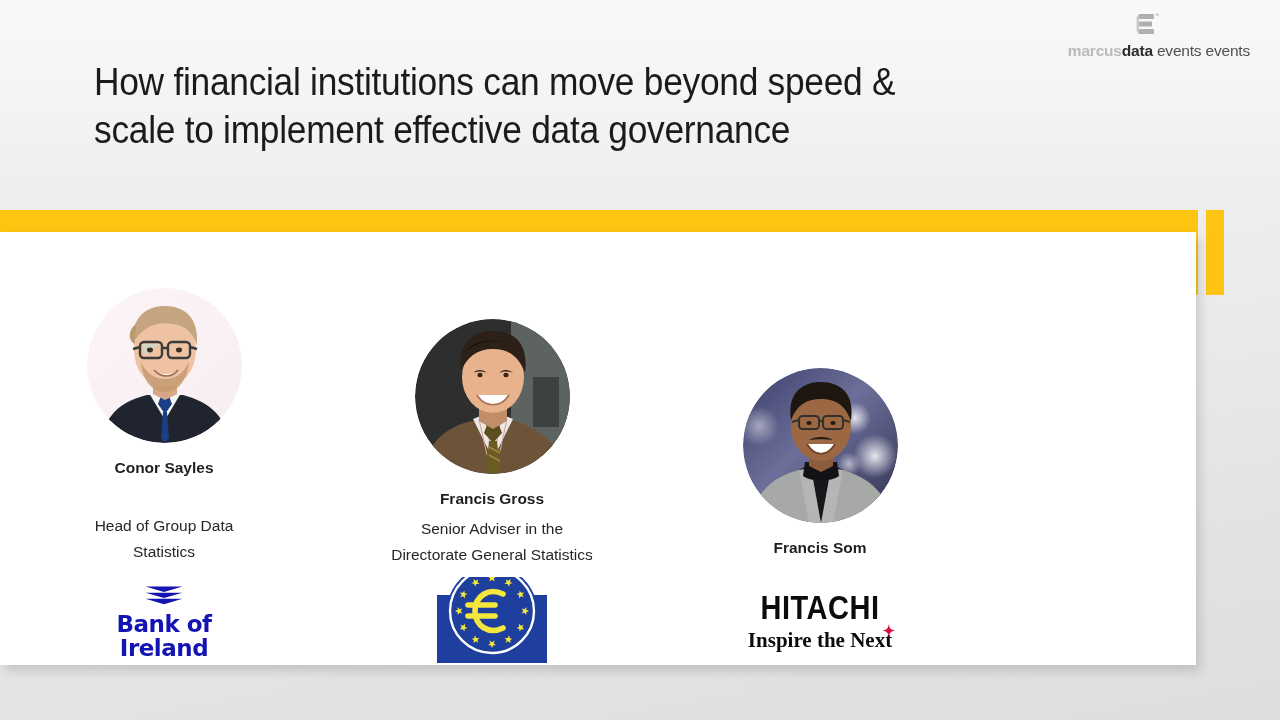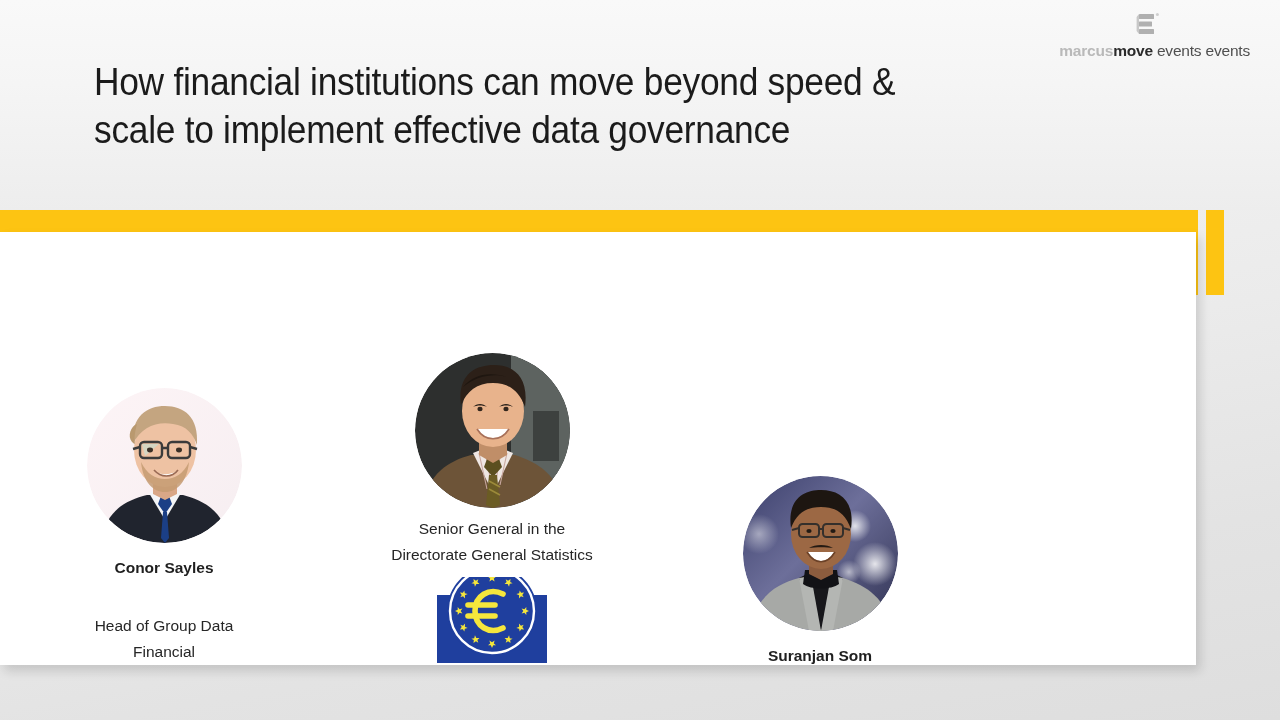--- a/index.html
+++ b/index.html
@@ -208,21 +208,21 @@
         <g fill="#b0b0b0">
           <rect x="3" y="2" width="15" height="5" rx="0.6"></rect>
           <rect x="3" y="9.5" width="13" height="5" rx="0.6"></rect>
           <rect x="3" y="17" width="15" height="5" rx="0.6"></rect>
           <path d="M3 2 L0.6 5 L0.6 19 L3 22 Z" fill="#c8c8c8"></path>
         </g>
         <circle cx="21.4" cy="2.6" r="1.5" fill="#cfcfcf"></circle>
       </svg>
     </div>
     <div class="brand-text">
-      <span class="mk-marcus">marcus</span><span class="mk-evans">move</span>
+      <span class="mk-marcus">marcus</span><span class="mk-evans">data</span>
       <span class="mk-online">events events</span>
     </div>
   </div>
 
   <h1 class="title">
     <span>How financial institutions can move beyond speed &amp;</span><br>
     <span>scale to implement effective data governance</span>
   </h1>
 
   <div class="yellow-h"></div>
@@ -277,21 +277,34 @@
             <ellipse cx="92" cy="62" rx="3" ry="2.4" fill="#3a3027"></ellipse>
 
             <path d="M68 84 C74 89 84 89 90 83 C84 87 74 87 68 84 Z" fill="#ffffff"></path>
             <path d="M67 82 C74 90 85 90 91 82" stroke="#9a6a54" stroke-width="1.6" fill="none"></path>
           </g>
         </svg>
       </div>
       <div class="s-name">Conor Sayles</div>
       <div class="s-role">
         <span>Head of Group Data</span><br>
-        <span>Financial</span>
+        <span>Statistics</span>
+      </div>
+      <div class="s-logo">
+        <div class="boi">
+          <svg viewBox="0 0 60 30" width="46" height="23" style="display:block;margin:0 auto 4px;">
+            <g fill="#1414b4">
+              <path d="M6 2 L30 2 L54 2 L30 9 Z"></path>
+              <path d="M6 10 L30 10 L54 10 L30 17 Z"></path>
+              <path d="M6 18 L30 18 L54 18 L30 25 Z"></path>
+            </g>
+          </svg>
+          <div class="boi-text">Bank of</div>
+          <div class="boi-text">Ireland</div>
+        </div>
       </div>
     </div>
 
     <div class="speaker s2">
       <div class="avatar">
         <svg viewBox="0 0 155 155" width="155" height="155">
           <defs>
             <clipPath id="c2">
                 <circle cx="77.5" cy="77.5" r="77.5"></circle>
               </clipPath>
@@ -325,22 +338,23 @@
             <path d="M58 54 C62 50 68 50 72 54 C68 52 62 52 58 54 Z" fill="#2a211a"></path>
             <path d="M84 54 C88 50 94 50 98 54 C94 52 88 52 84 54 Z" fill="#2a211a"></path>
             <ellipse cx="65" cy="56" rx="2.6" ry="2.2" fill="#31251c"></ellipse>
             <ellipse cx="91" cy="56" rx="2.6" ry="2.2" fill="#31251c"></ellipse>
 
             <path d="M62 76 C70 88 86 88 94 76 Z" fill="#ffffff"></path>
             <path d="M62 76 C70 89 86 89 94 76" stroke="#a8715a" stroke-width="1.7" fill="none"></path>
           </g>
         </svg>
       </div>
+      <div class="s-name">Francis Gross</div>
       <div class="s-role">
-        <span>Senior General in the</span><br>
+        <span>Senior Adviser in the</span><br>
         <span>Directorate General Statistics</span>
       </div>
       <div class="s-logo">
         <div>
           <svg viewBox="0 0 110 86" width="110" height="86">
             <rect x="0" y="18" width="110" height="68" fill="#1f3f9e"></rect>
             <circle cx="55" cy="34" r="45" fill="#1f3f9e"></circle>
             <circle cx="55" cy="34" r="42" fill="none" stroke="#ffffff" stroke-width="2.4"></circle>
             <g fill="#f5e63c">
               <g transform="translate(55,34)">
@@ -438,17 +452,26 @@
             </g>
             <ellipse cx="66" cy="55" rx="2.6" ry="2.1" fill="#221a14"></ellipse>
             <ellipse cx="90" cy="55" rx="2.6" ry="2.1" fill="#221a14"></ellipse>
 
             <path d="M66 72 C72 68 84 68 90 72 C84 71 72 71 66 72 Z" fill="#241a13"></path>
             <path d="M64 76 C72 88 84 88 92 76 Z" fill="#ffffff"></path>
             <path d="M64 76 C72 89 84 89 92 76" stroke="#6c4228" stroke-width="1.7" fill="none"></path>
           </g>
         </svg>
       </div>
-      <div class="s-name">Suranjan Som</div>
+      <div class="s-name">Francis Som</div>
+      <div class="s-logo">
+        <div class="hitachi">
+          <span class="hitachi-word">HITACHI</span>
+          <span class="hitachi-tag">
+            <span>Inspire the Next</span>
+            <span class="spark">✦</span>
+          </span>
+        </div>
+      </div>
     </div>
 
   </div>
 </div>
 
 </body></html>

